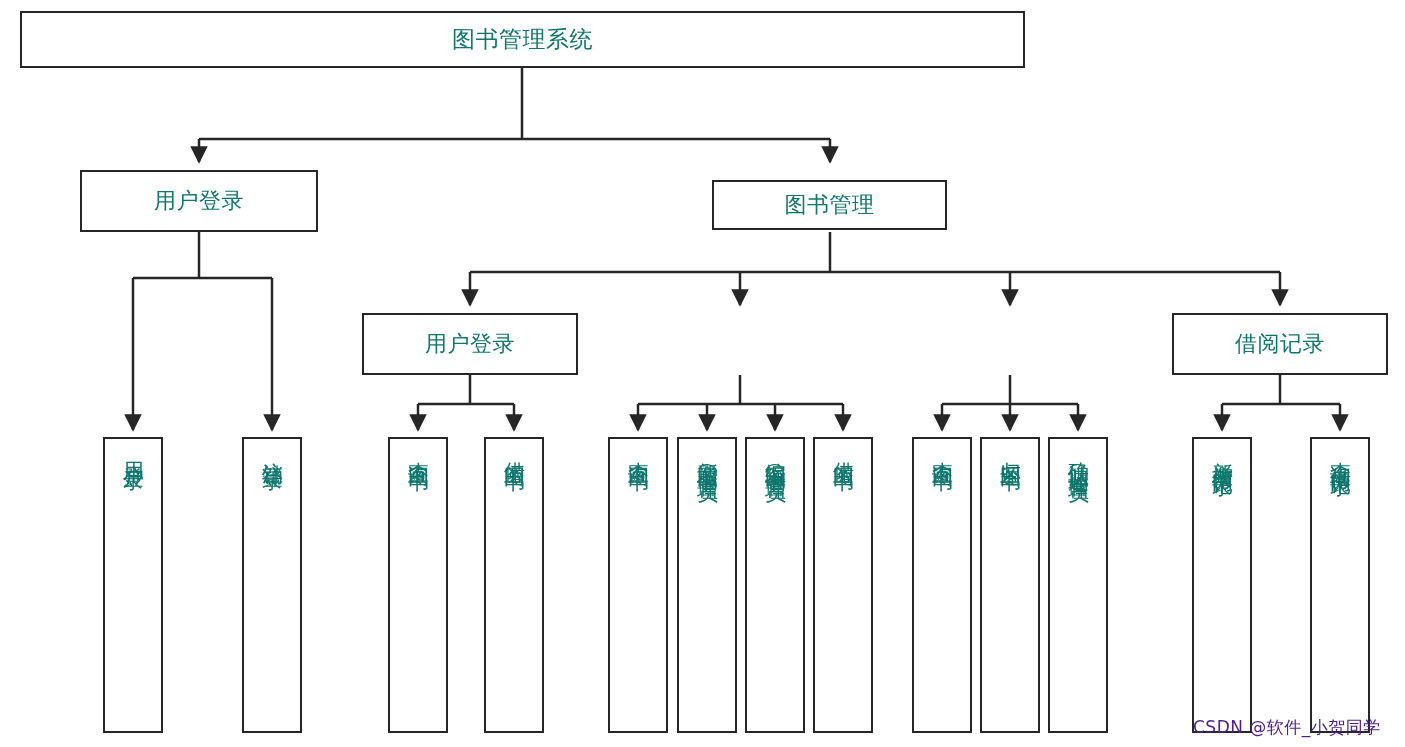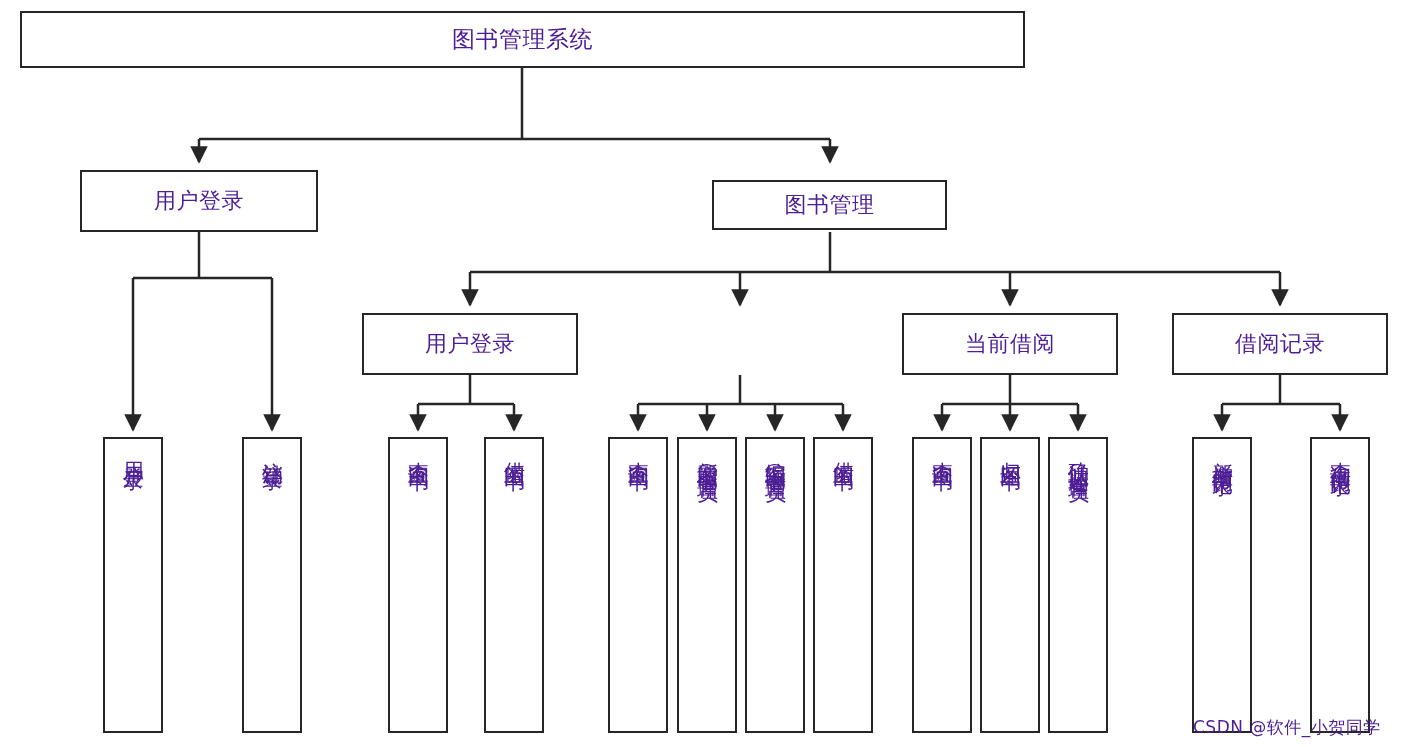--- a/index.html
+++ b/index.html
@@ -27,21 +27,21 @@
     pointer-events: none;
   }
   .node {
     position: absolute;
     box-sizing: border-box;
     border: 2px solid #262626;
     background: #ffffff;
     display: flex;
     align-items: center;
     justify-content: center;
-    color: #4c1d95;
+    color: #0f766e;
   }
   .node .label {
     display: block;
     text-align: center;
     line-height: 1.18;
     white-space: pre-wrap;
   }
   
   .node.horiz .label {
     font-size: 22px;
@@ -137,23 +137,20 @@
 
   <div class="node horiz" style="left:712px; top:180px; width:235px; height:50px;">
     <span class="label">图书管理</span>
   </div>
 
   <div class="node horiz" style="left:362px; top:313px; width:216px; height:62px;">
     <span class="label">用户登录</span>
   </div>
 
 
-  <div class="node horiz" style="left:902px; top:313px; width:216px; height:62px;">
-    <span class="label">当前借阅</span>
-  </div>
 
   <div class="node horiz" style="left:1172px; top:313px; width:216px; height:62px;">
     <span class="label">借阅记录</span>
   </div>
 
   <div class="node vert" style="left:103px; top:437px; width:60px; height:296px;">
     <span class="label">用户登录</span>
   </div>
   <div class="node vert" style="left:242px; top:437px; width:60px; height:296px;">
     <span class="label">注销登录</span>

